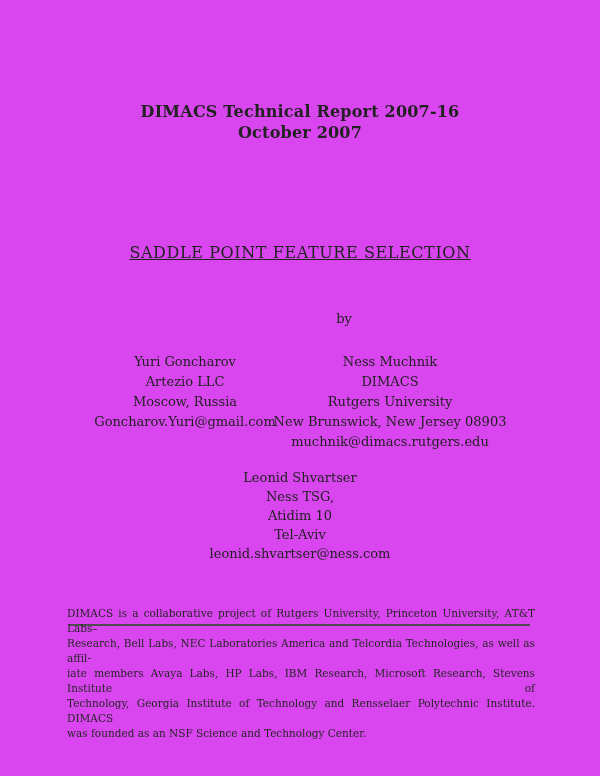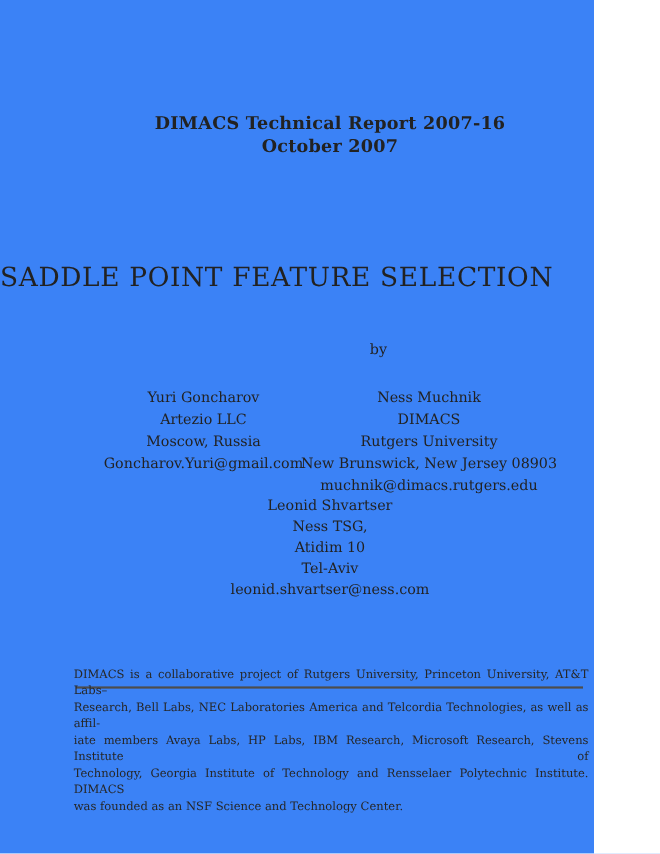--- a/index.html
+++ b/index.html
@@ -1,62 +1,63 @@
 <!DOCTYPE html>
 <html><head>
 <meta charset="utf-8">
 <style>
   html, body { margin: 0; padding: 0; background: #ffffff; }
   .page {
     position: relative;
-    width: 540px;
+    width: 600px;
     height: 776px;
-    background: #3b82f6;
+    background: #d946ef;
     font-family: "DejaVu Serif", "Liberation Serif", serif;
     color: #222222;
     overflow: hidden;
   }
   .report-header {
     position: absolute;
     top: 101px; left: 0; width: 600px;
     text-align: center;
     font-weight: bold;
     font-size: 16px;
     line-height: 21px;
     letter-spacing: 0.2px;
   }
   .paper-title {
     position: absolute;
     top: 239px; left: 0; width: 600px;
-    text-align: left;
-    font-size: 24px;
+    text-align: center;
+    font-size: 16px;
     line-height: 27px;
     letter-spacing: 0.6px;
     font-weight: normal;
+    text-decoration: underline;
   }
   .byline {
     position: absolute;
     top: 311px; left: 0; width: 600px;
     text-align: center;
     font-size: 13px;
     padding-left: 44px;
   }
   .authors-row { position: absolute; top: 352px; left: 0; width: 600px; height: 95px; }
   .author-col {
     position: absolute;
     top: 0;
     text-align: center;
     font-size: 13px;
     line-height: 20px;
   }
   .author-col.left  { left: 60px;  width: 250px; }
   .author-col.right { left: 255px; width: 270px; }
   .author-center {
     position: absolute;
-    top: 451px; left: 0; width: 600px;
+    top: 468px; left: 0; width: 600px;
     text-align: center;
     font-size: 13px;
     line-height: 19px;
   }
   .footnote-rule {
     position: absolute;
     top: 624px; left: 69px;
     width: 461px; height: 2px;
     background: #4d4d4d;
   }

